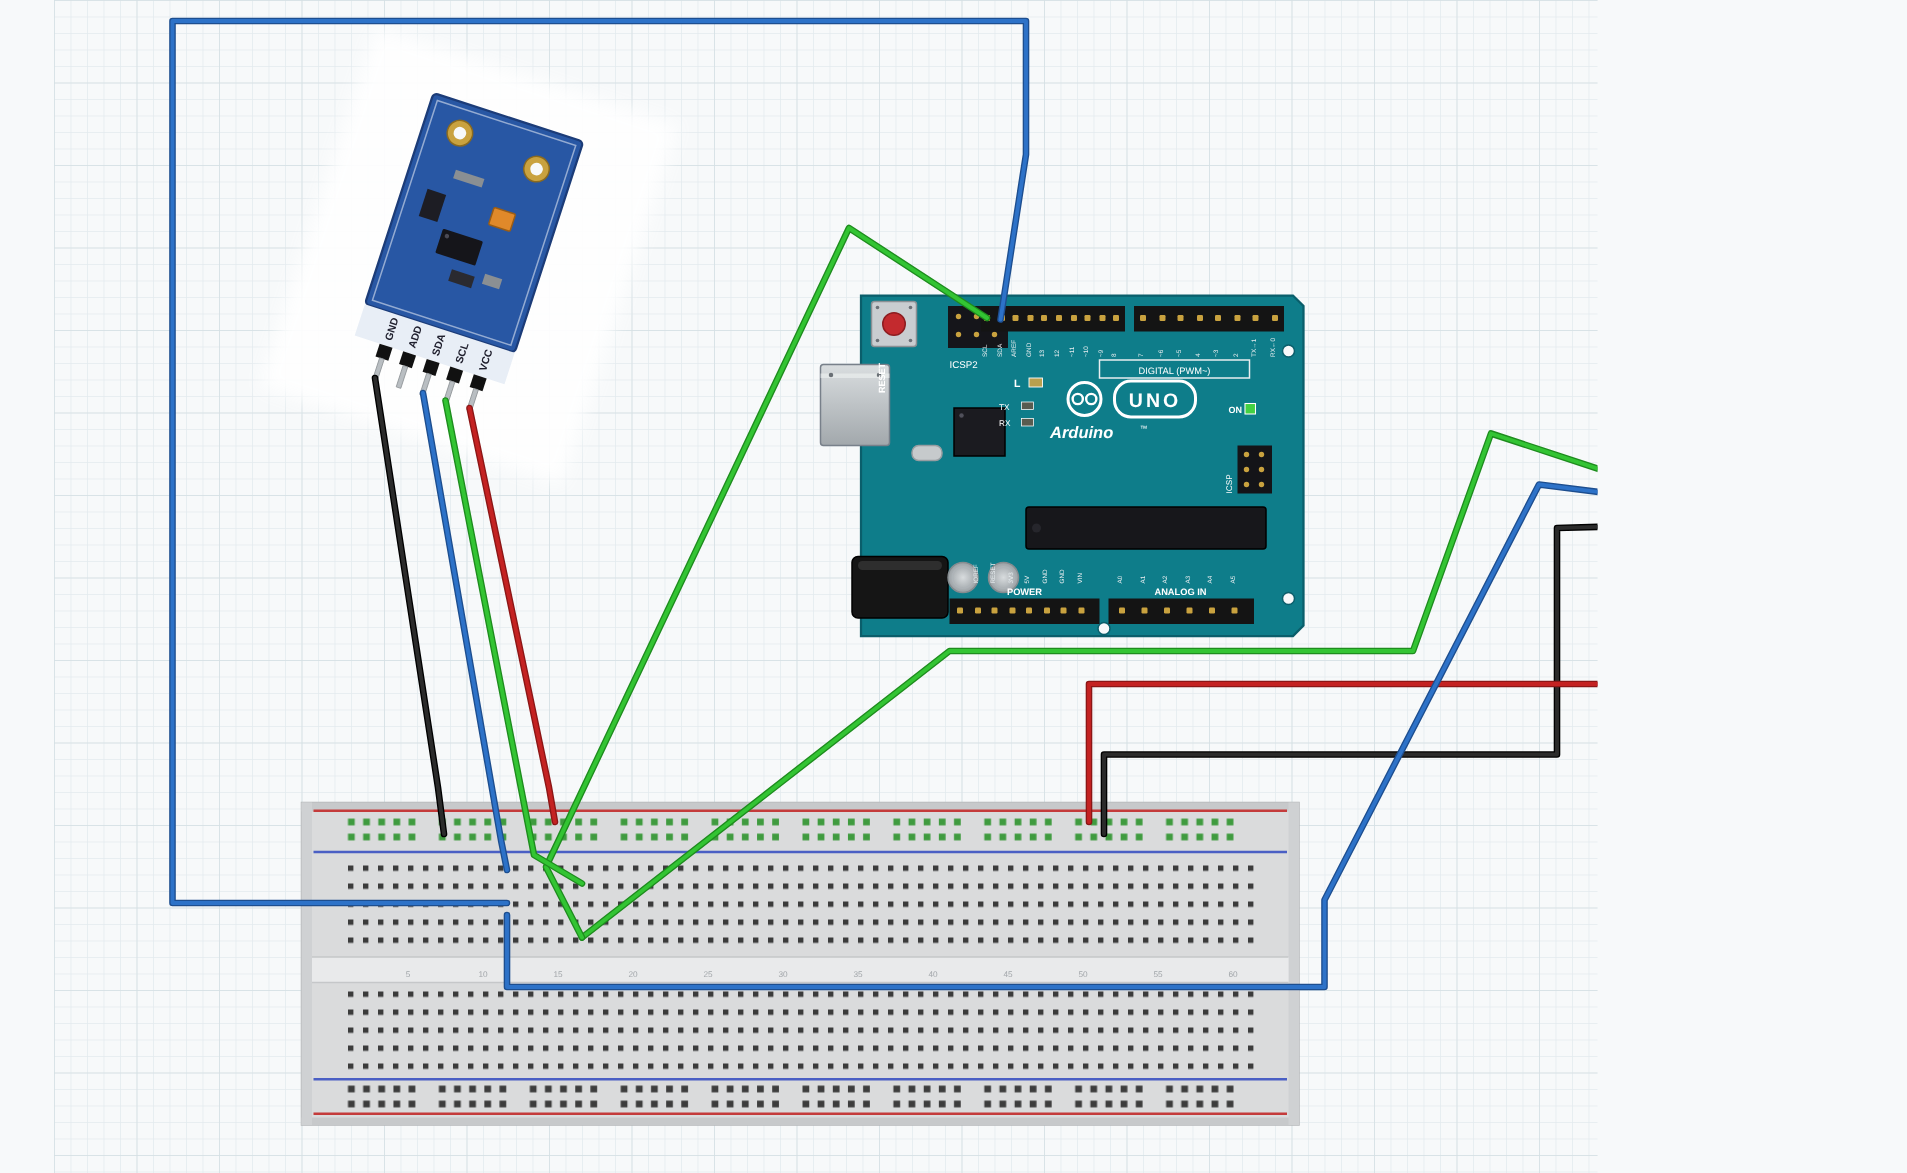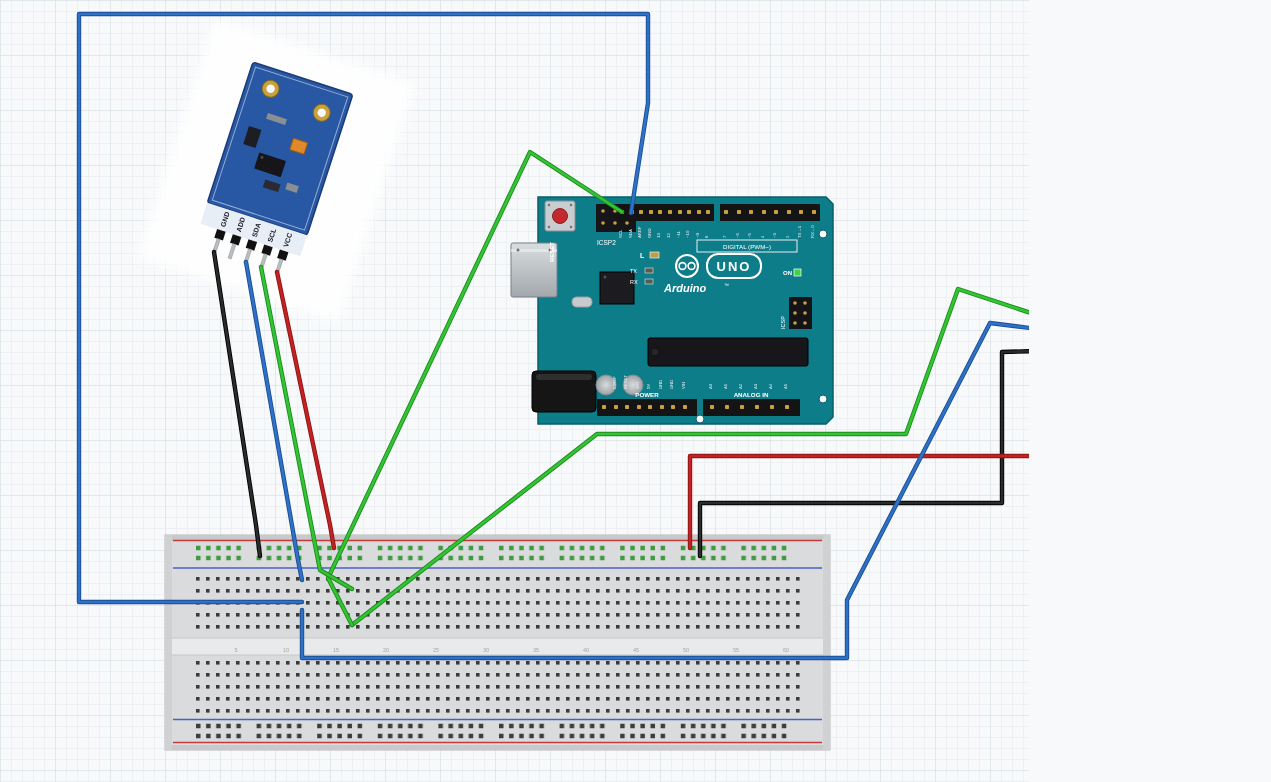--- a/index.html
+++ b/index.html
@@ -1,16 +1,16 @@
 <!DOCTYPE html>
 <html><head>
 <meta charset="utf-8">
 <style>
   html,body{margin:0;padding:0;background:#f7f9fa;}
-  .stage{position:relative;width:1029px;height:782px;overflow:hidden;}
+  .stage{position:relative;width:1029px;height:782px;overflow:hidden;padding-left:36px;}
   svg text{font-family:"Liberation Sans","DejaVu Sans",sans-serif;}
   .wu{fill:none;stroke-width:4.4;stroke-linecap:round;stroke-linejoin:round;}
   .wo{fill:none;stroke-width:2.6;stroke-linecap:round;stroke-linejoin:round;}
 </style>
 </head>
 <body>
 
 <div class="stage">
 <svg width="1271" height="782" viewBox="0 0 1271 782" xmlns="http://www.w3.org/2000/svg">
   <defs>

